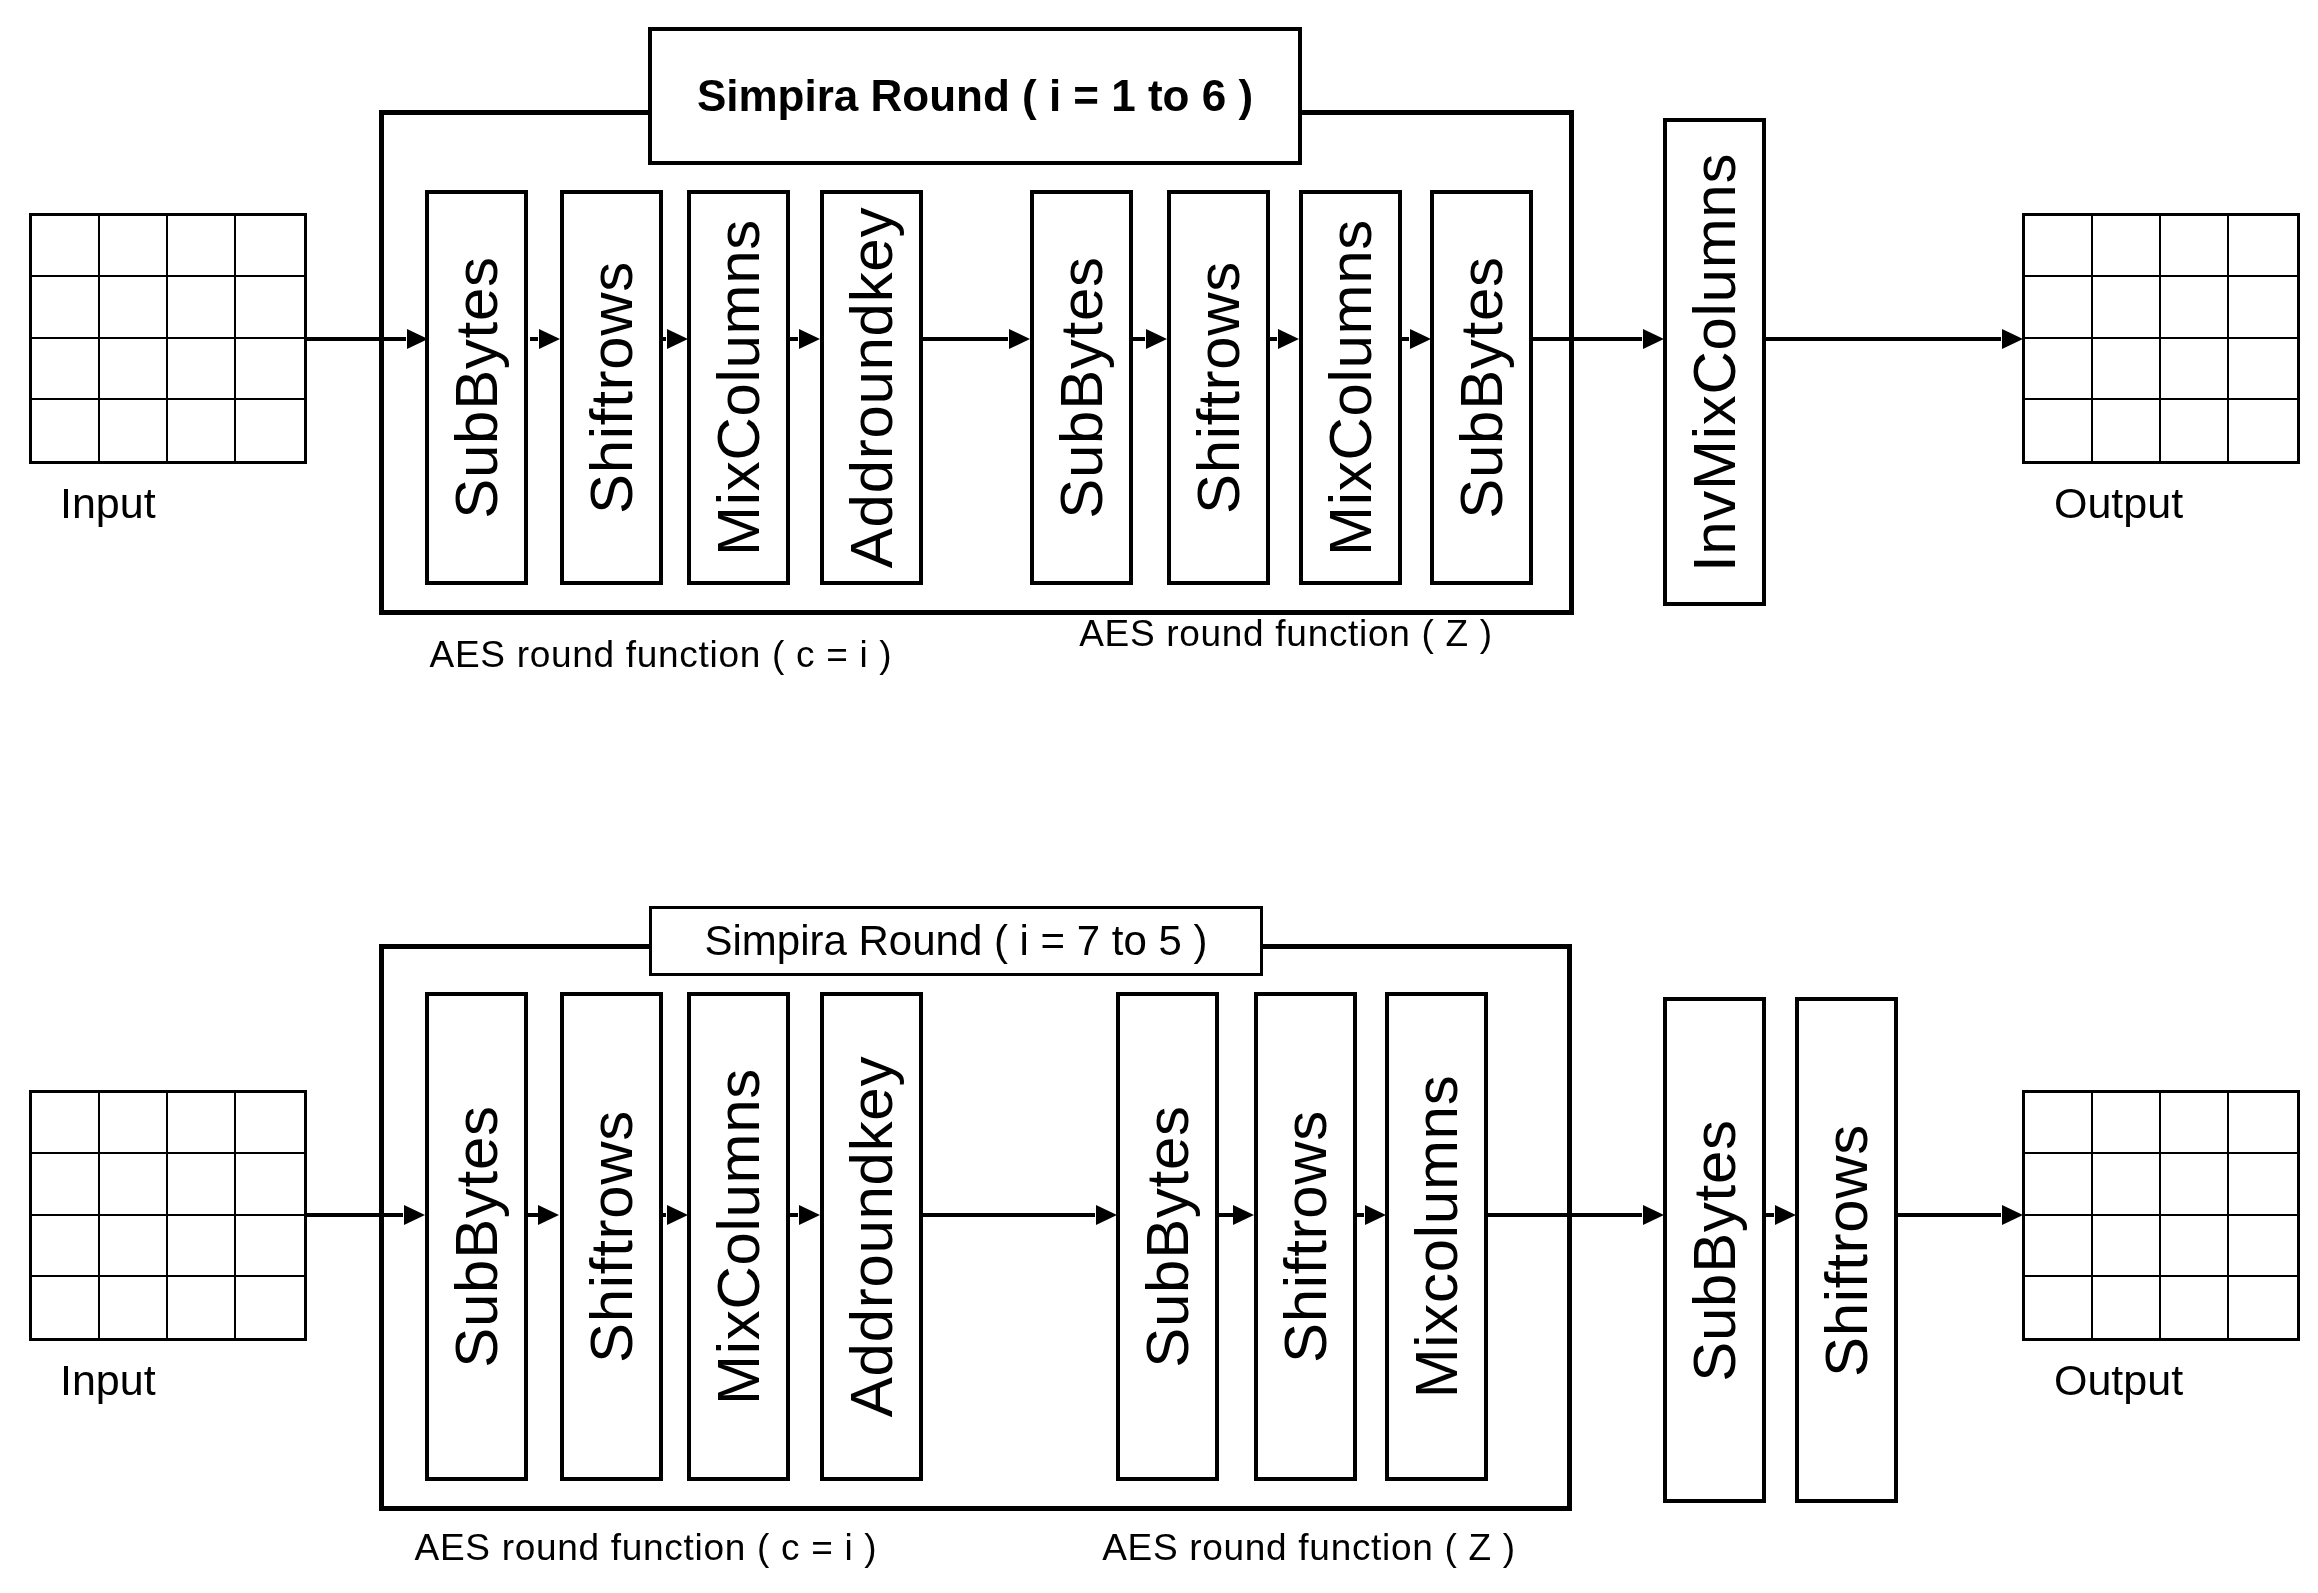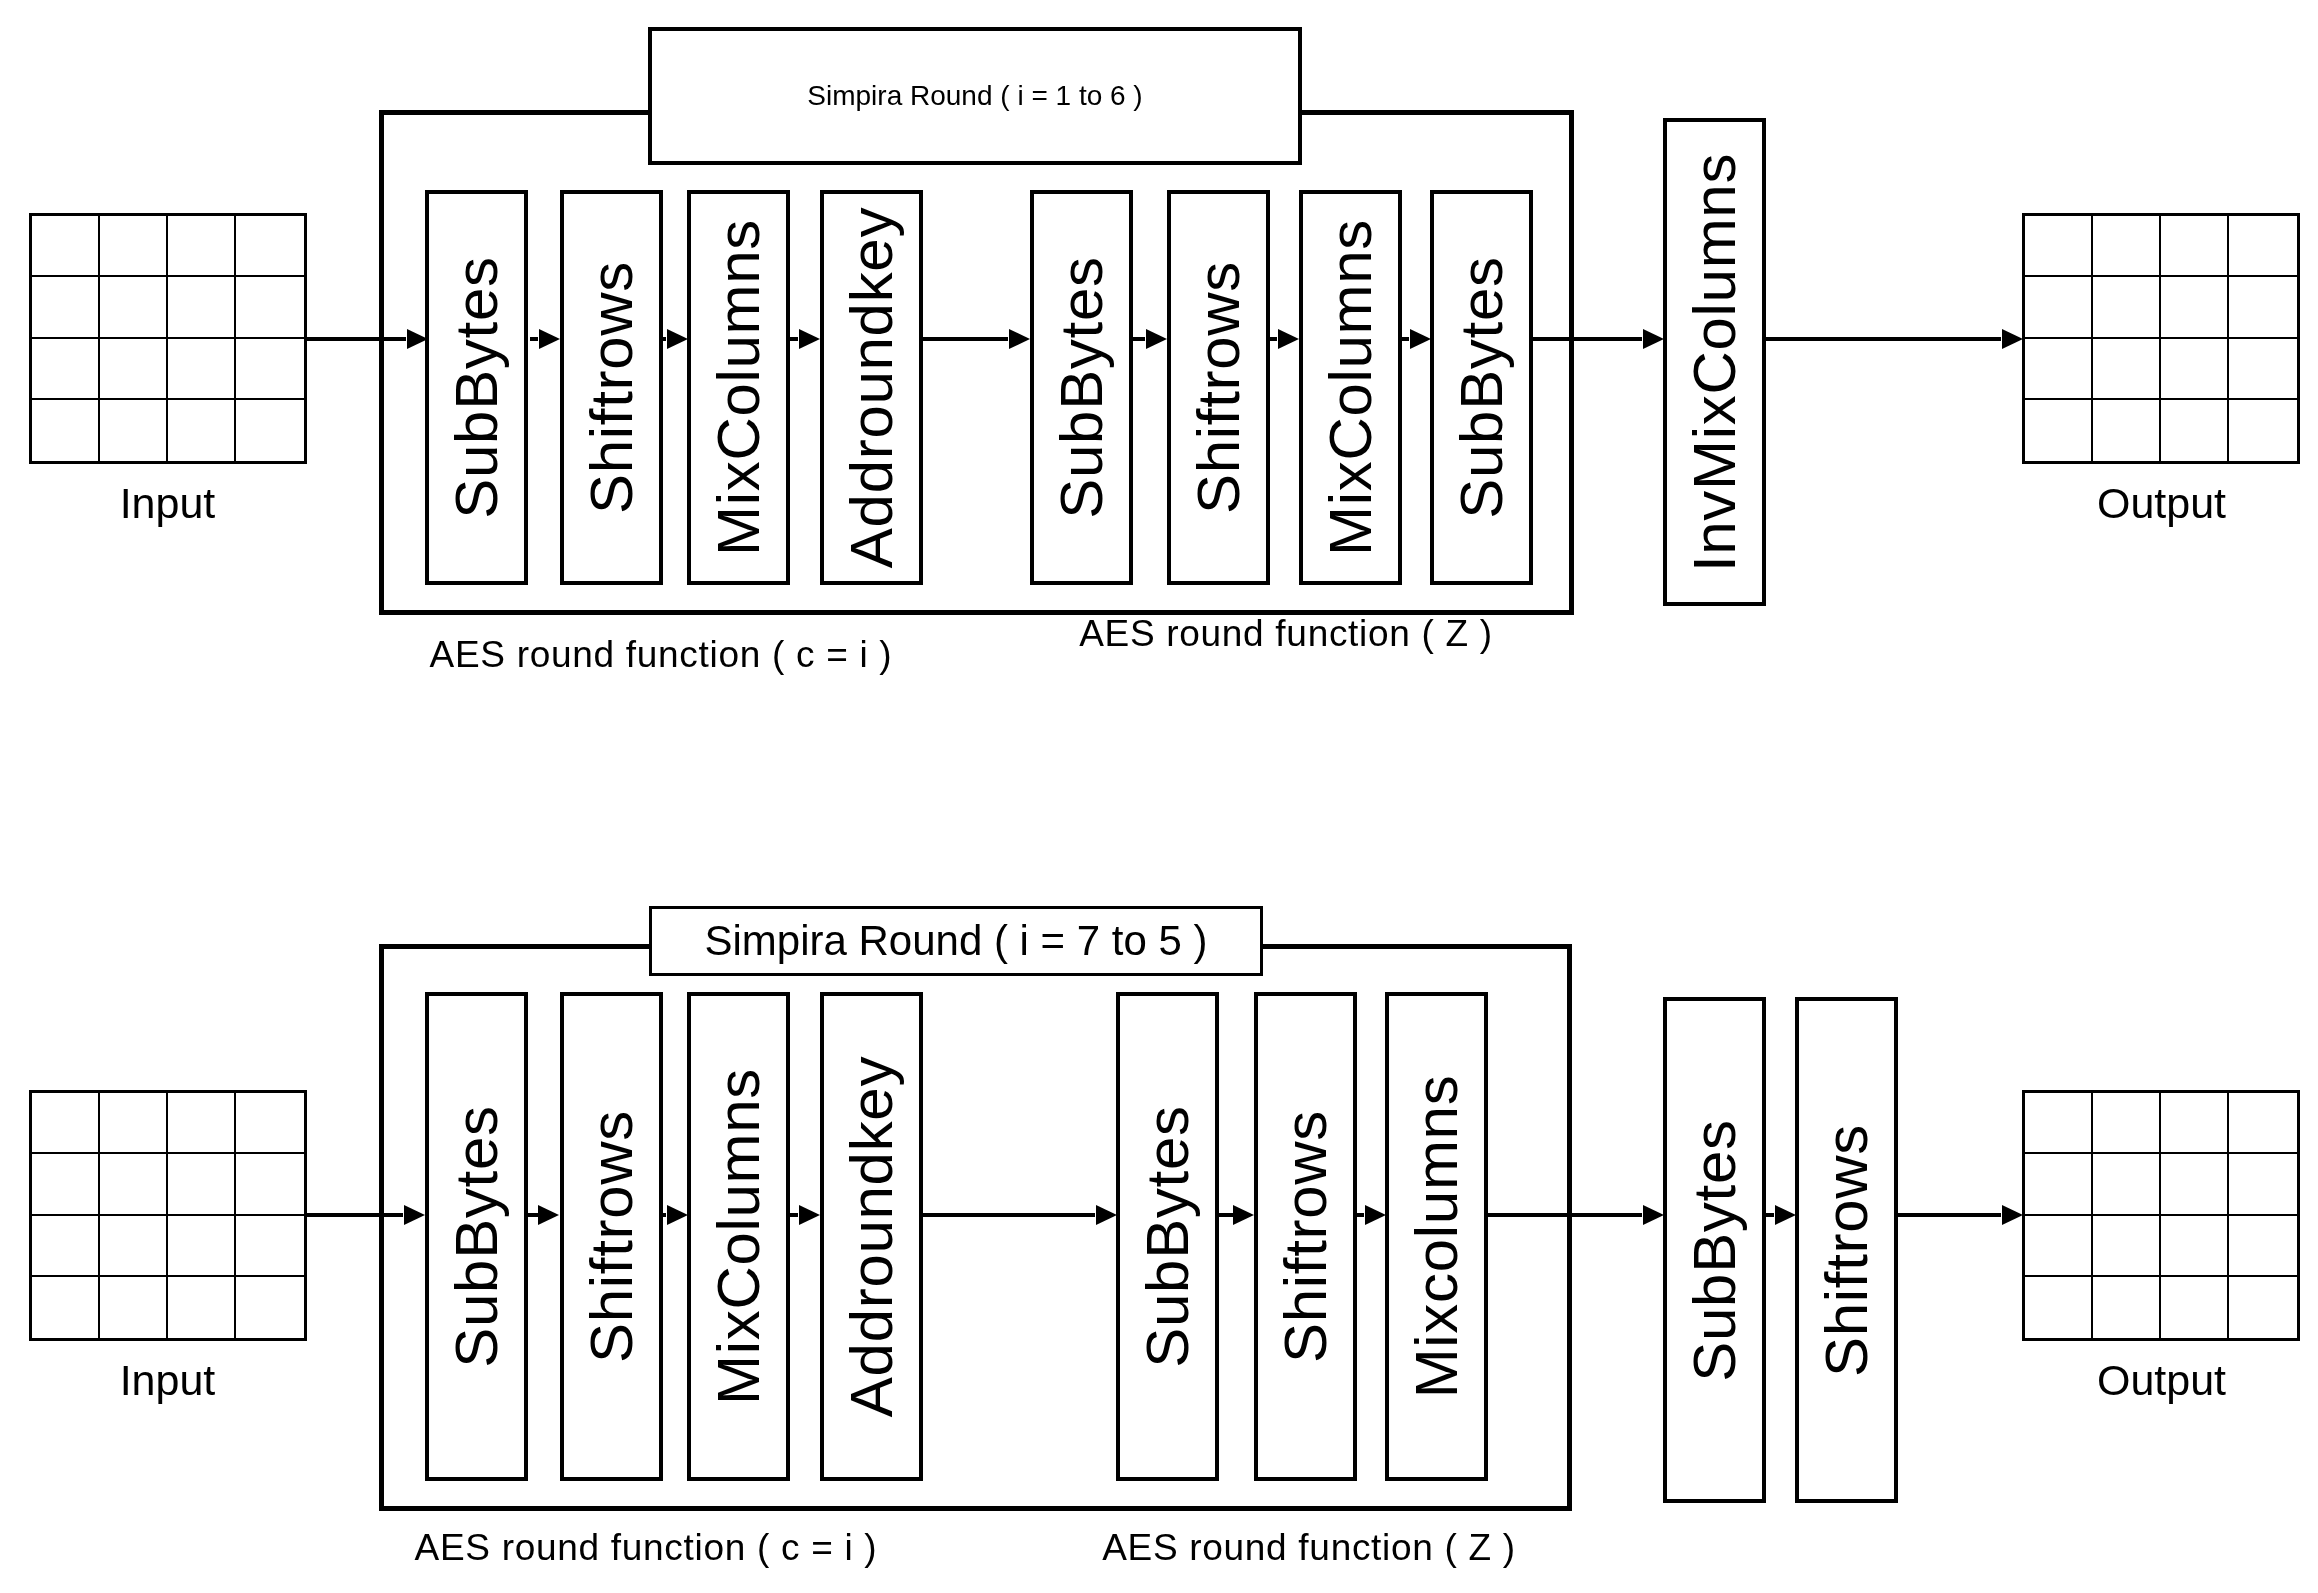--- a/index.html
+++ b/index.html
@@ -41,21 +41,21 @@
   .title-box{
     position:absolute;
     box-sizing:border-box;
     border:4.3px solid #000;
     background:#fff;
     z-index:4;
     display:flex;align-items:center;justify-content:center;
     text-align:center;
     white-space:nowrap;
   }
-  .title-box.t1{font-size:28px;}
+  .title-box.t1{font-size:44px;font-weight:bold;}
   .title-box.t2{font-size:42px;border-width:3.6px;}
   
   .vbox{
     position:absolute;
     box-sizing:border-box;
     border:4.3px solid #000;
     background:#fff;
     z-index:3;
     display:flex;align-items:center;justify-content:center;
   }
@@ -77,21 +77,21 @@
     position:absolute;
     right:-21.5px;top:50%;
     transform:translateY(-50%);
     width:0;height:0;
     border-left:21.5px solid #000;
     border-top:10px solid transparent;
     border-bottom:10px solid transparent;
   }
   .label{
     position:absolute;
-    text-align:center;
+    text-align:left;
     font-size:43px;
     z-index:2;
     white-space:nowrap;
   }
   .caption{
     position:absolute;
     text-align:center;
     font-size:37px;
     letter-spacing:0.7px;
     z-index:2;

